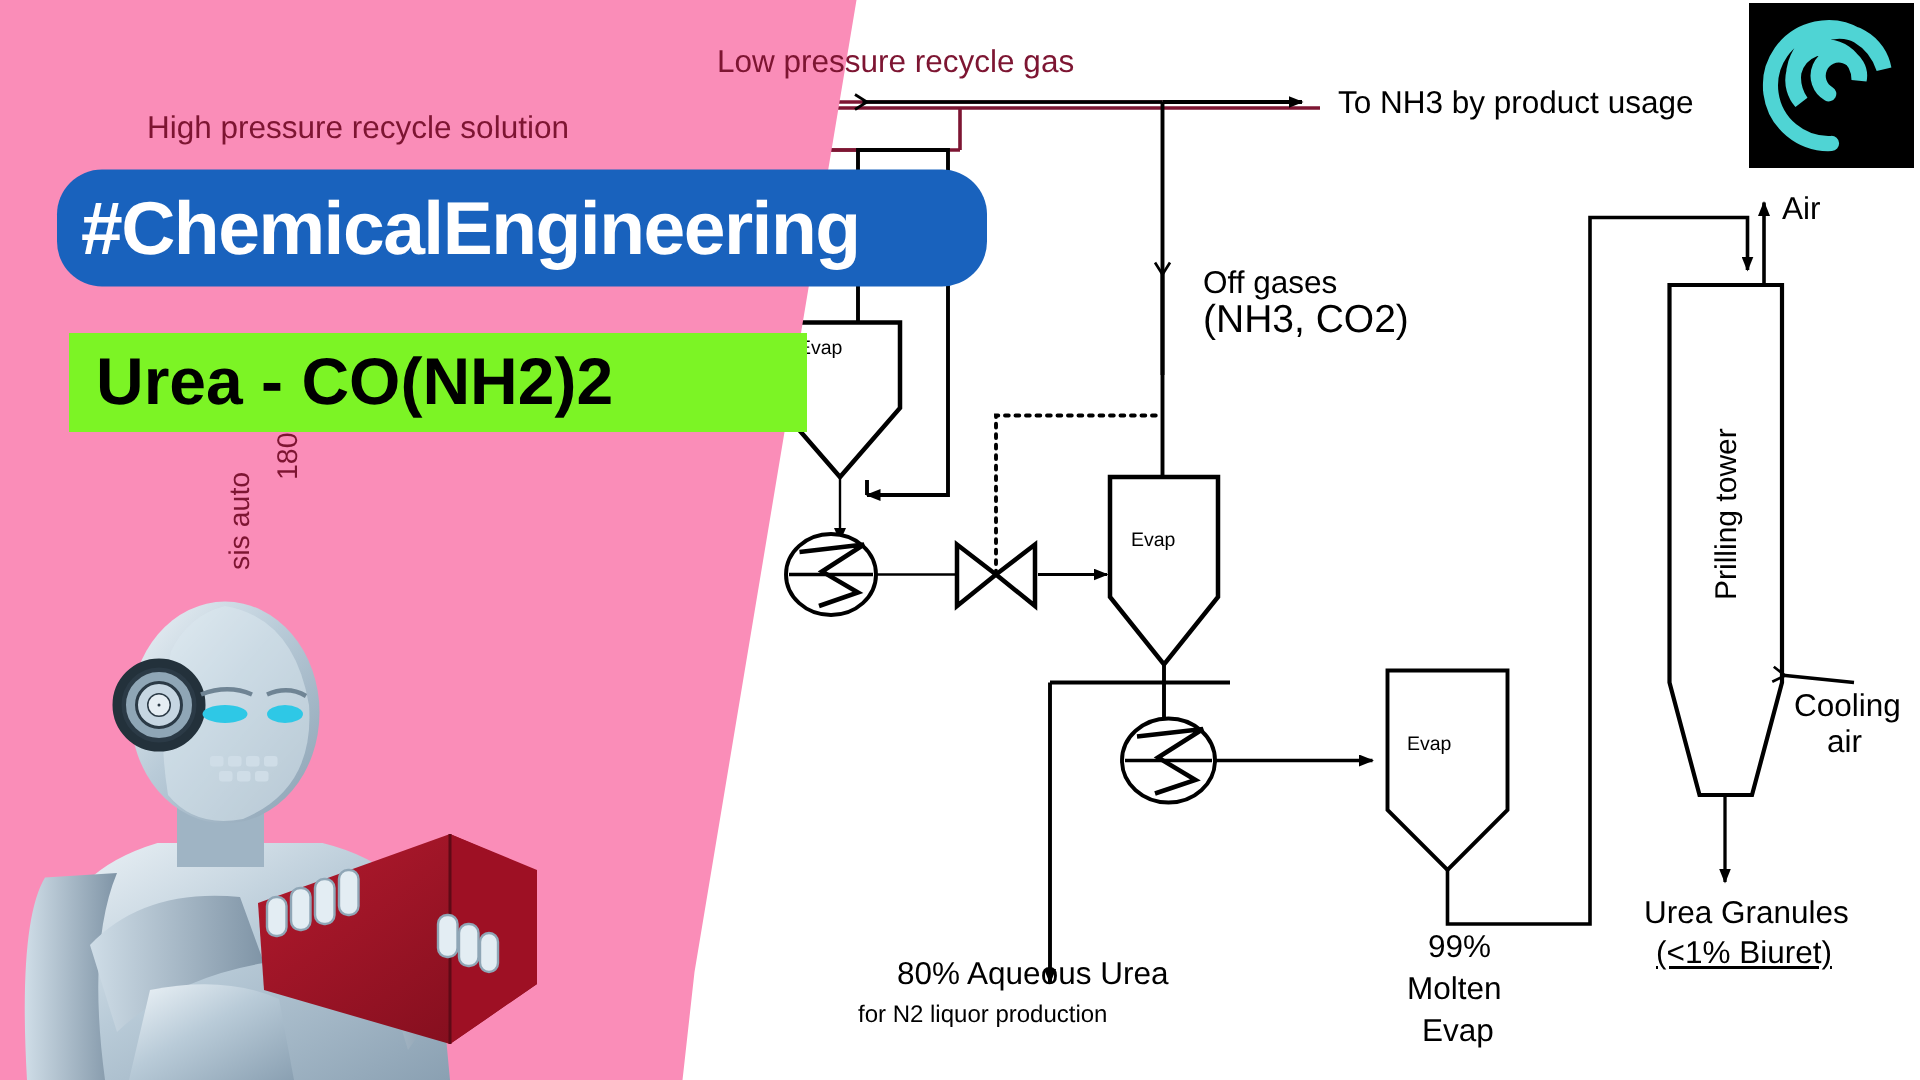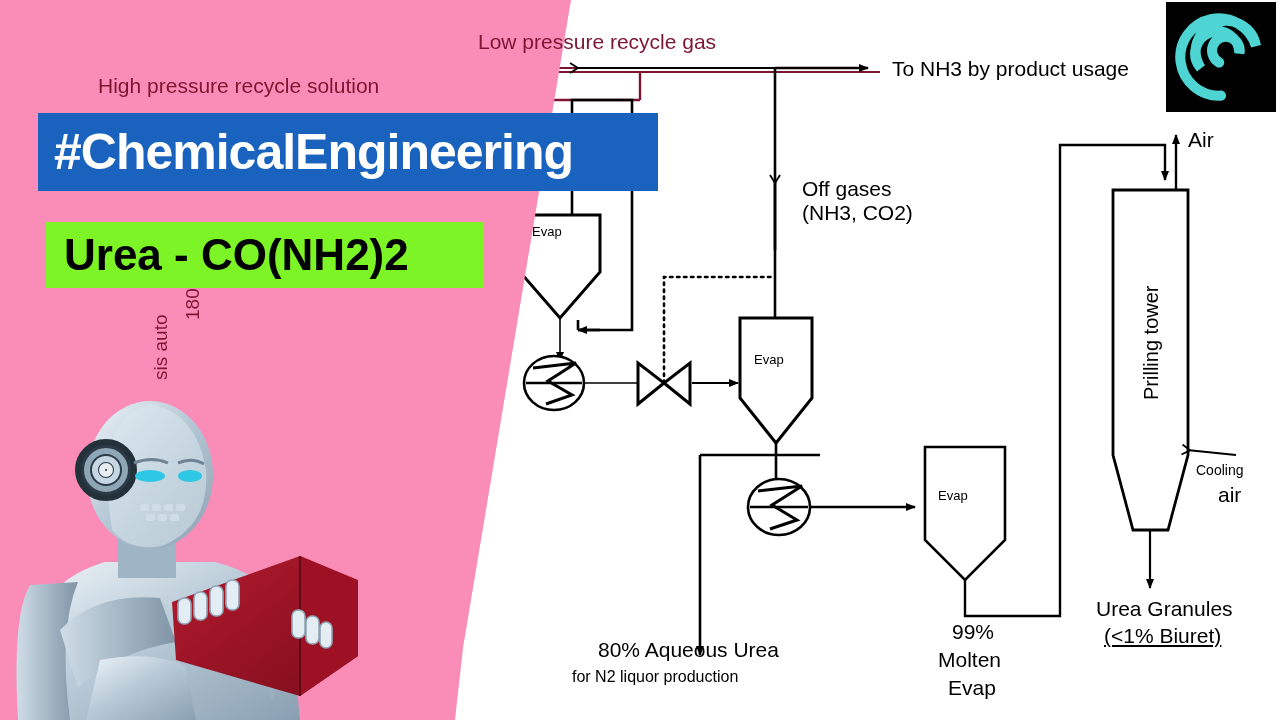--- a/index.html
+++ b/index.html
@@ -16,30 +16,31 @@
   .banner{
     position:absolute;
     display:flex;align-items:center;
     box-sizing:border-box;
     white-space:nowrap;
   }
   #hashtag-banner{
     left:38px;top:113px;width:620px;height:78px;
     background:#1962bd;
     padding-left:16px;
+    border-radius:30px;
   }
   #hashtag-banner span{
     color:#ffffff;
     font-size:50px;
     font-weight:bold;
     letter-spacing:-1px;
     line-height:1;
   }
   #product-banner{
-    left:46px;top:222px;width:438px;height:66px;
+    left:46px;top:222px;width:492px;height:66px;
     background:#7cf425;
     padding-left:18px;
   }
   #product-banner span{
     color:#000000;
     font-size:44px;
     font-weight:bold;
     line-height:1;
   }
 
@@ -304,25 +305,25 @@
     </svg>
   </div>
 
   <div class="diagram-label maroon" style="left:98px;top:74px;font-size:21px;">High pressure recycle solution</div>
 
   <div class="diagram-label maroon" style="left:478px;top:30px;font-size:21px;">Low pressure recycle gas</div>
 
   <div class="diagram-label" style="left:892px;top:57px;font-size:21px;">To NH3 by product usage</div>
 
   <div class="diagram-label" style="left:802px;top:177px;font-size:21px;">Off gases</div>
-  <div class="diagram-label" style="left:802px;top:201px;font-size:21px;">(NH3, CO2)</div>
+  <div class="diagram-label" style="left:802px;top:201px;font-size:26px;">(NH3, CO2)</div>
 
   <div class="diagram-label" style="left:1188px;top:128px;font-size:21px;">Air</div>
 
-  <div class="diagram-label" style="left:1196px;top:459px;font-size:14px;">Cooling</div>
+  <div class="diagram-label" style="left:1196px;top:459px;font-size:21px;">Cooling</div>
   <div class="diagram-label" style="left:1218px;top:483px;font-size:21px;">air</div>
 
   <div class="rot-label" style="left:1140px;top:400px;">Prilling tower</div>
 
   <div class="vessel-label" style="left:532px;top:224px;">Evap</div>
   <div class="vessel-label" style="left:754px;top:352px;">Evap</div>
   <div class="vessel-label" style="left:938px;top:488px;">Evap</div>
 
   <div class="diagram-label" style="left:598px;top:638px;font-size:21px;">80% Aqueous Urea</div>
   <div class="diagram-label" style="left:572px;top:665px;font-size:16px;">for N2 liquor production</div>

